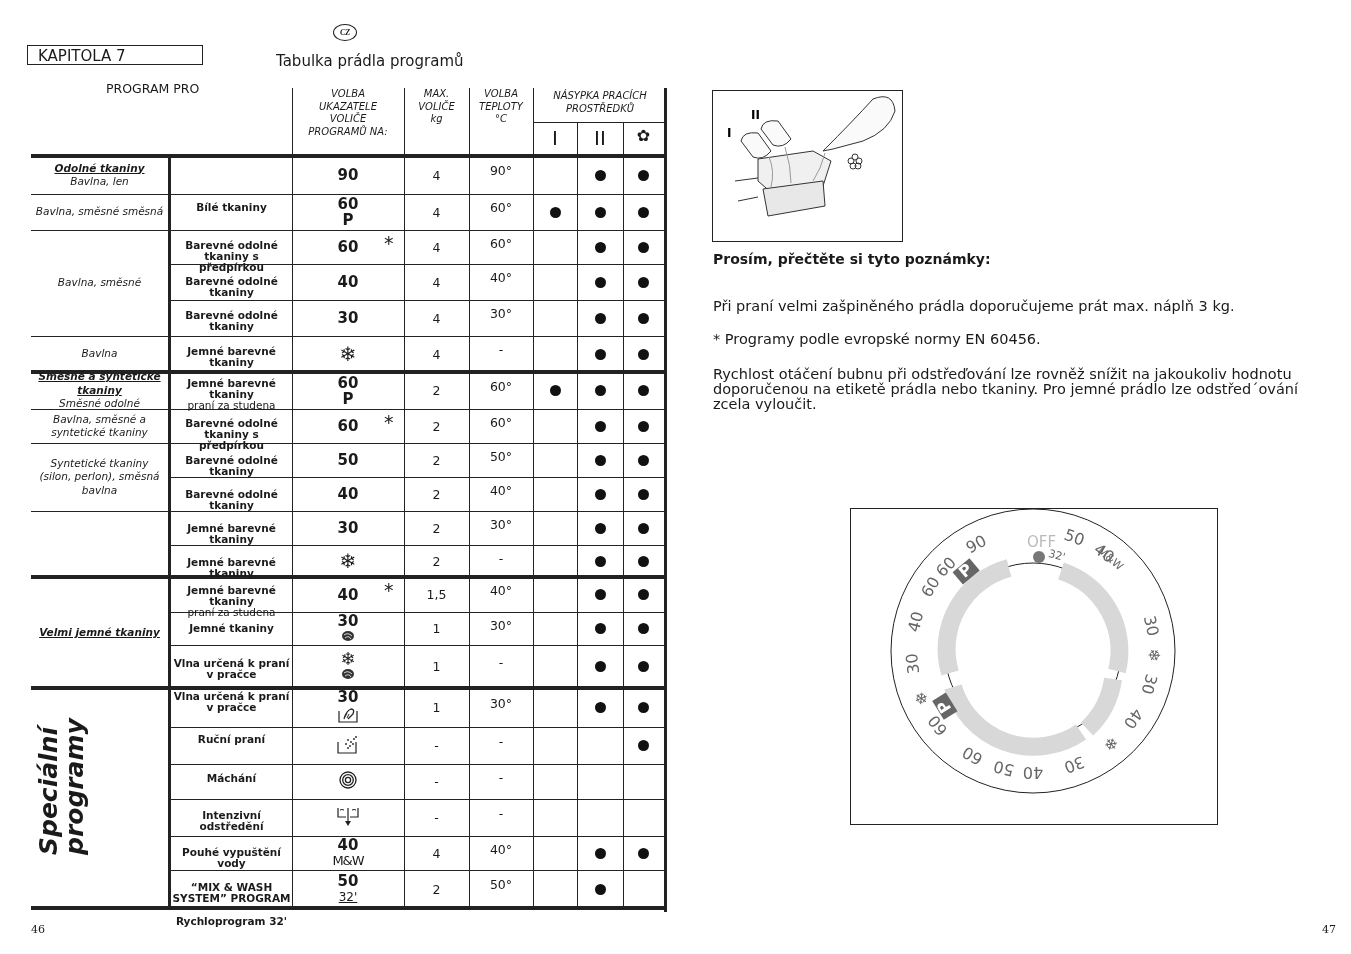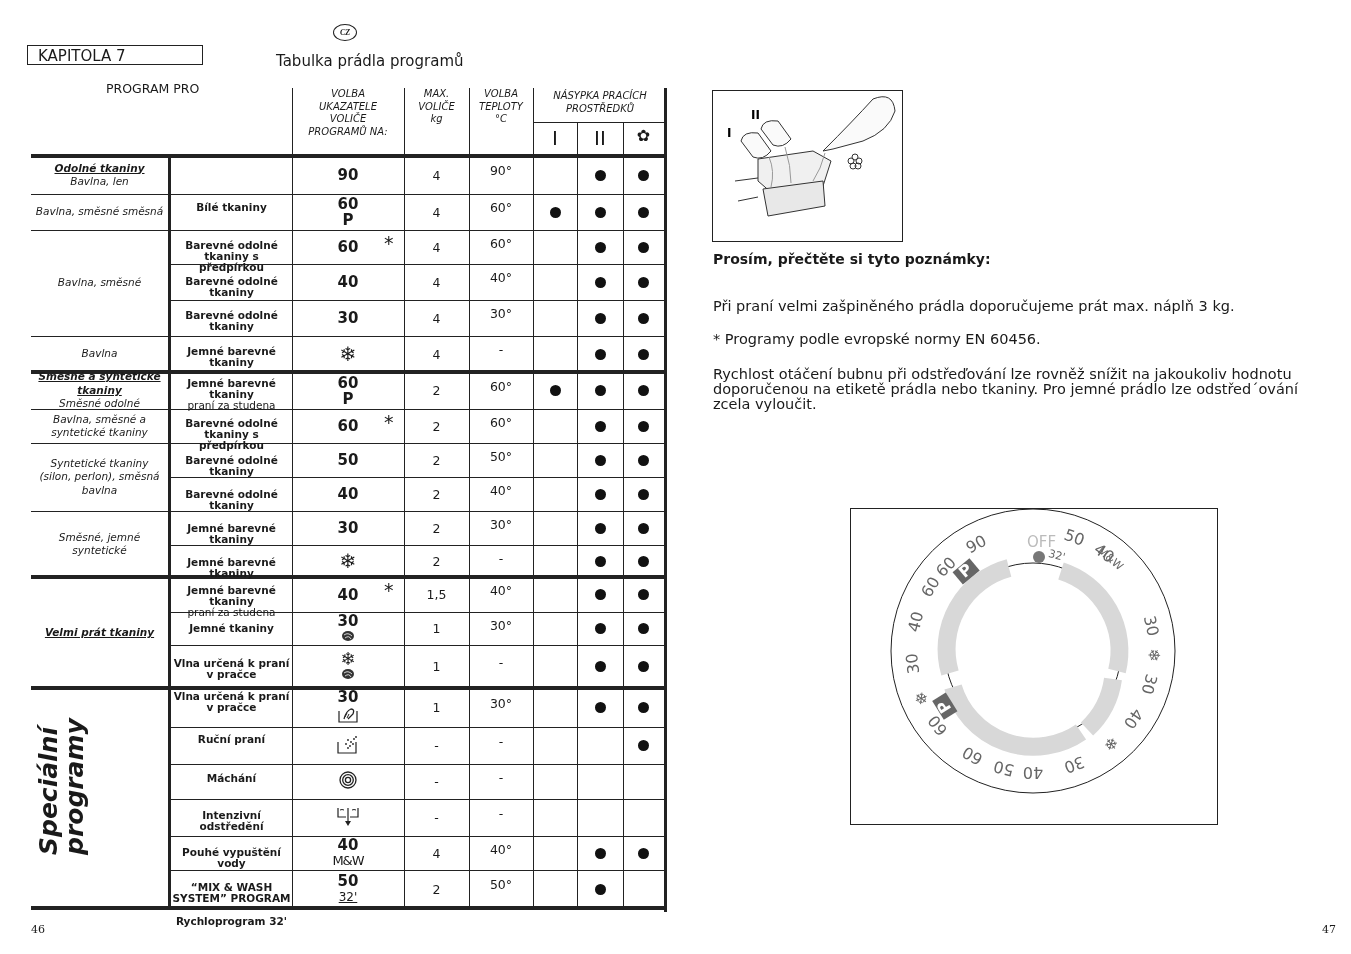--- a/index.html
+++ b/index.html
@@ -134,25 +134,22 @@
     <div class="cell fabric" style="left:0px;top:284px;width:137px;height:37px;flex-direction:column;padding:0 4px">
       <span class="u">Směsné a syntetické tkaniny</span>
       <span>Směsné odolné</span>
     </div>
     <div class="cell fabric" style="left:0px;top:321px;width:137px;height:34px;flex-direction:column;padding:0 4px">
       <span>Bavlna, směsné a syntetické tkaniny</span>
     </div>
     <div class="cell fabric" style="left:0px;top:355px;width:137px;height:68px;flex-direction:column;padding:0 4px">
       <span>Syntetické tkaniny (silon, perlon), směsná bavlna</span>
     </div>
-    <div class="cell fabric" style="left:0px;top:423px;width:137px;height:66px;flex-direction:column;padding:0 4px">
-      <span>Směsné, jemné syntetické</span>
-    </div>
     <div class="cell fabric" style="left:0px;top:489px;width:137px;height:111px;flex-direction:column;padding:0 4px">
-      <span class="u">Velmi prát tkaniny</span>
+      <span class="u">Velmi jemné tkaniny</span>
     </div>
     <div style="position:absolute;left:137px;top:68px;width:499px;height:38px"></div>
     <div class="cell prog" style="left:140px;top:68px;width:121px;height:38px;flex-direction:column;justify-content:flex-start;padding-top:6px">
       <span>Bílé tkaniny</span>
     </div>
     <div class="cell sel" style="left:261px;top:68px;width:112px;height:38px">
       <span>90</span>
     </div>
     <div class="cell num" style="left:373px;top:68px;width:65px;height:38px">4</div>
     <div class="cell num" style="left:438px;top:68px;width:64px;height:38px;align-items:flex-start;padding-top:7px">90°</div>

